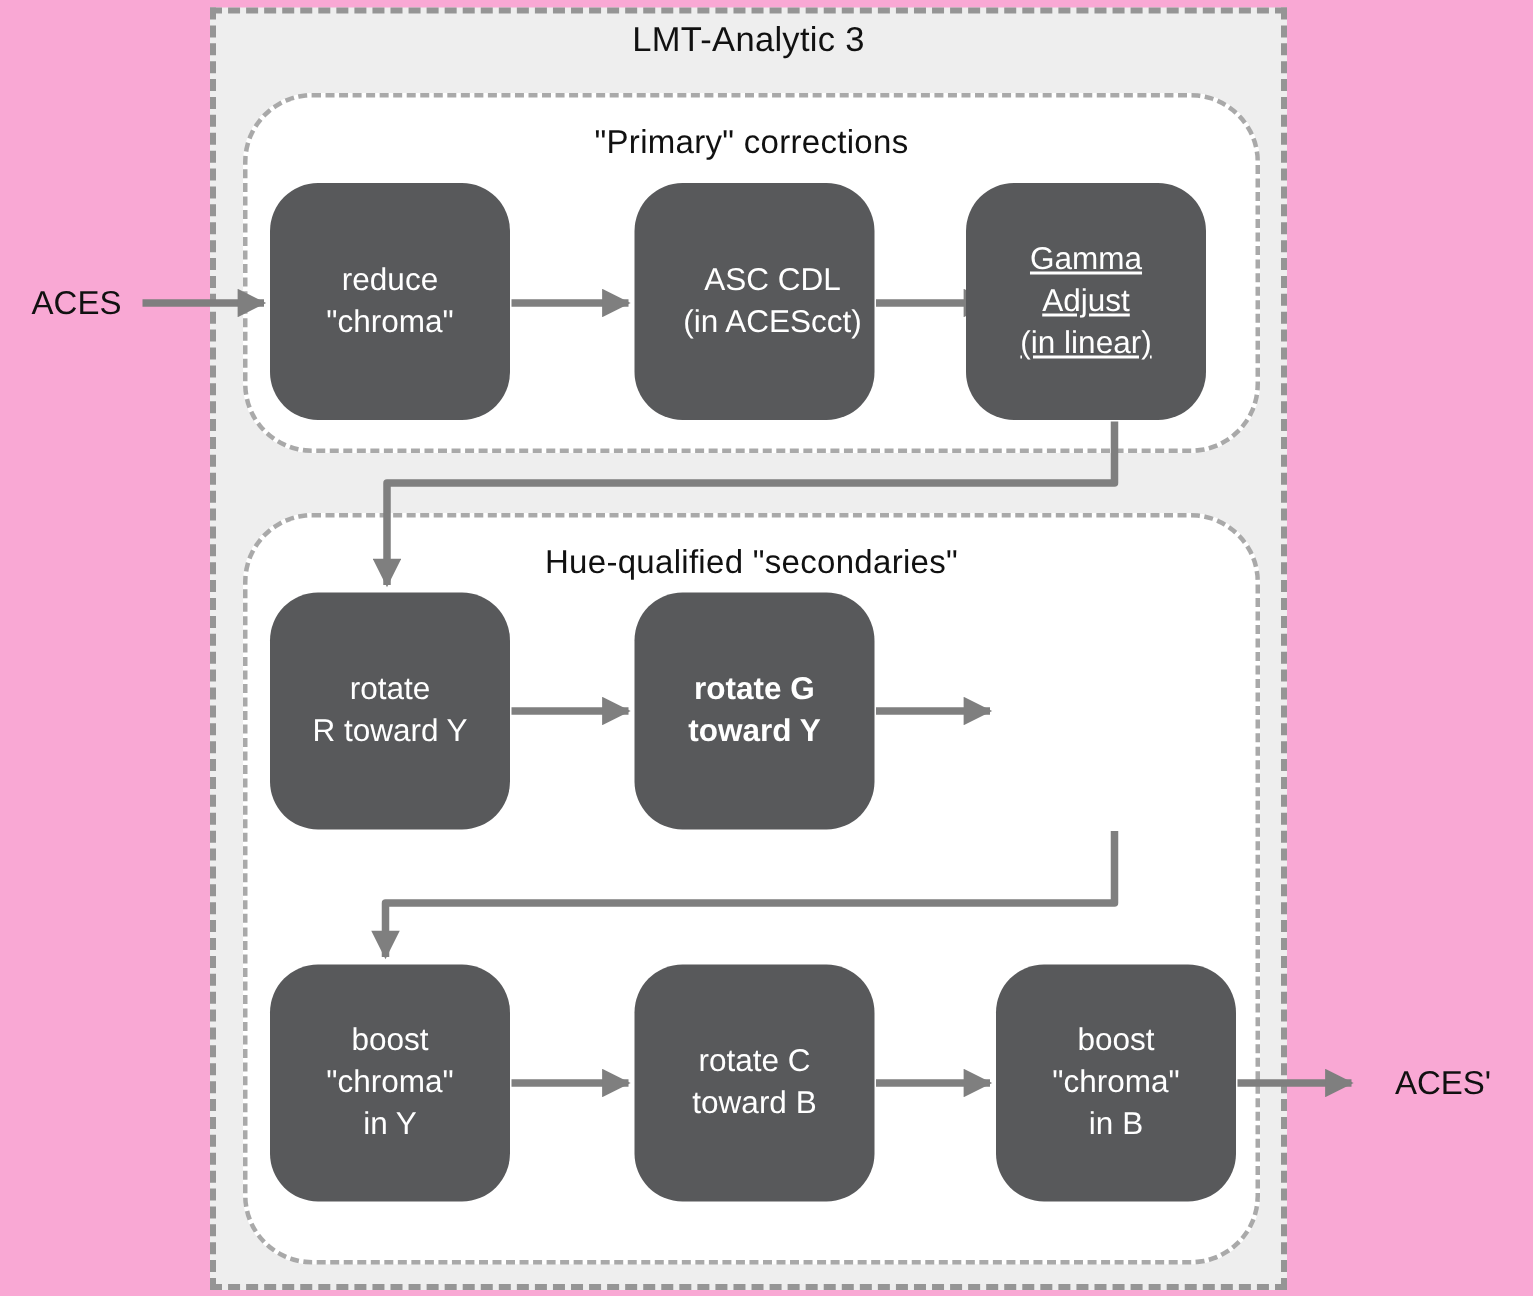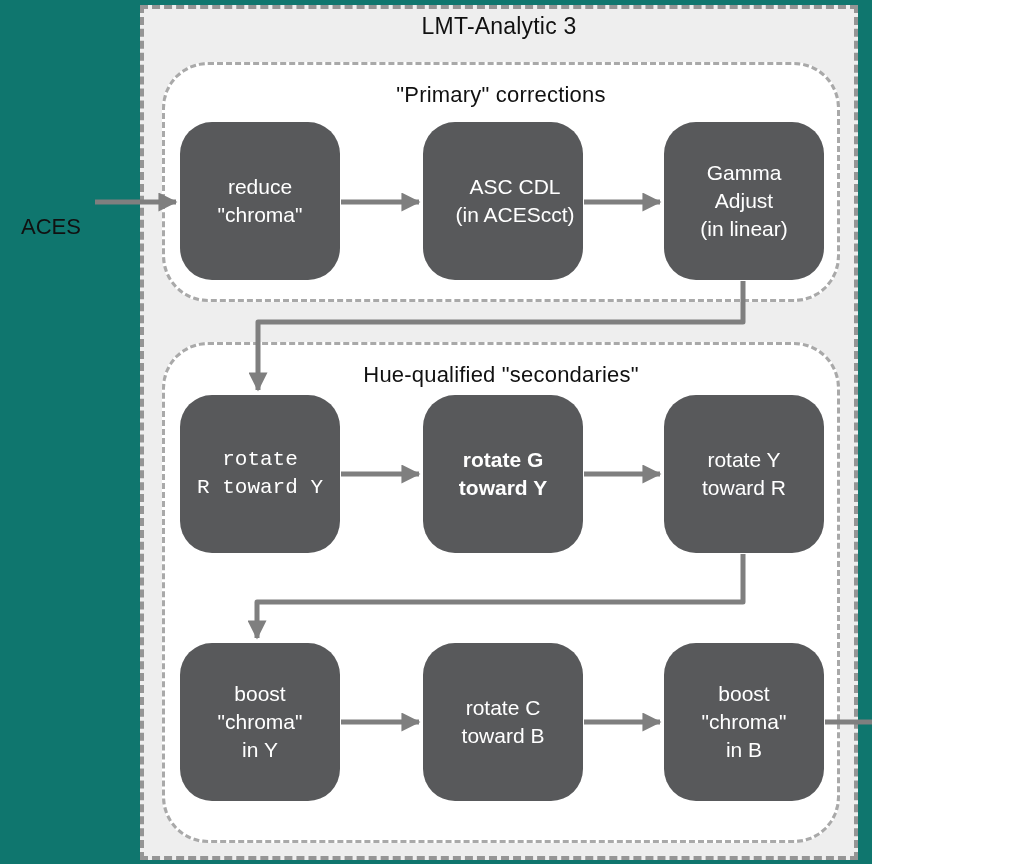--- a/index.html
+++ b/index.html
@@ -13,23 +13,23 @@
     --label_text: #111111;
   }
   * { margin: 0; padding: 0; box-sizing: border-box; }
   html, body { background: #ffffff; }
   body {
     font-family: "Liberation Sans", "DejaVu Sans", sans-serif;
     color: var(--label_text);
   }
   .canvas {
     position: relative;
-    width: 872px;
+    width: 1022px;
     height: 864px;
-    background: #0f766e;
+    background: #f9a8d4;
     overflow: hidden;
   }
   .outer-frame {
     position: absolute;
     left: 140px; top: 5px;
     width: 718px; height: 855px;
     background: var(--outer_fill);
     border: 4px dashed var(--outer_border);
   }
   .diagram-title {
@@ -73,21 +73,20 @@
     font-size: 21px;
     line-height: 1.32;
     white-space: pre-line;
     z-index: 3;
   }
   .io-label {
     position: absolute;
     font-size: 22px;
     color: var(--label_text);
     z-index: 3;
-    margin-top: 25px;
   }
   .io-label.in  { left: 14px;  top: 189px; width: 74px; text-align: center; }
   .io-label.out { left: 916px; top: 709px; width: 92px; text-align: center; }
   svg.arrows {
     position: absolute;
     left: 0; top: 0;
     width: 1022px; height: 864px;
     z-index: 2;
     pointer-events: none;
   }
@@ -130,30 +129,28 @@
     <path class="arrow" d="M743,554 V602 H257 V638" marker-end="url(#ah)"></path>
     <path class="arrow" d="M341,722 H419" marker-end="url(#ah)"></path>
     <path class="arrow" d="M584,722 H660" marker-end="url(#ah)"></path>
     <path class="arrow" d="M825,722 H901" marker-end="url(#ah)"></path>
   </svg>
 
   <div class="node" style="left:180px; top:122px;border-radius:32px;">reduce
 "chroma"</div>
   <div class="node" style="left:423px; top:122px;padding-left:24px;">ASC CDL
 (in ACEScct)</div>
-  <div class="node" style="left:664px; top:122px;">Gamma
+  <div class="node" style="left:644px; top:122px;text-decoration:underline;">Gamma
 Adjust
 (in linear)</div>
 
-  <div class="node" style="left:180px; top:395px;font-family:Liberation Mono, monospace;">rotate
+  <div class="node" style="left:180px; top:395px;">rotate
 R toward Y</div>
   <div class="node" style="left:423px; top:395px;font-weight:bold;">rotate G
 toward Y</div>
-  <div class="node" style="left:664px; top:395px;">rotate Y
-toward R</div>
 
   <div class="node" style="left:180px; top:643px;">boost
 "chroma"
 in Y</div>
   <div class="node" style="left:423px; top:643px;">rotate C
 toward B</div>
   <div class="node" style="left:664px; top:643px;">boost
 "chroma"
 in B</div>
 

